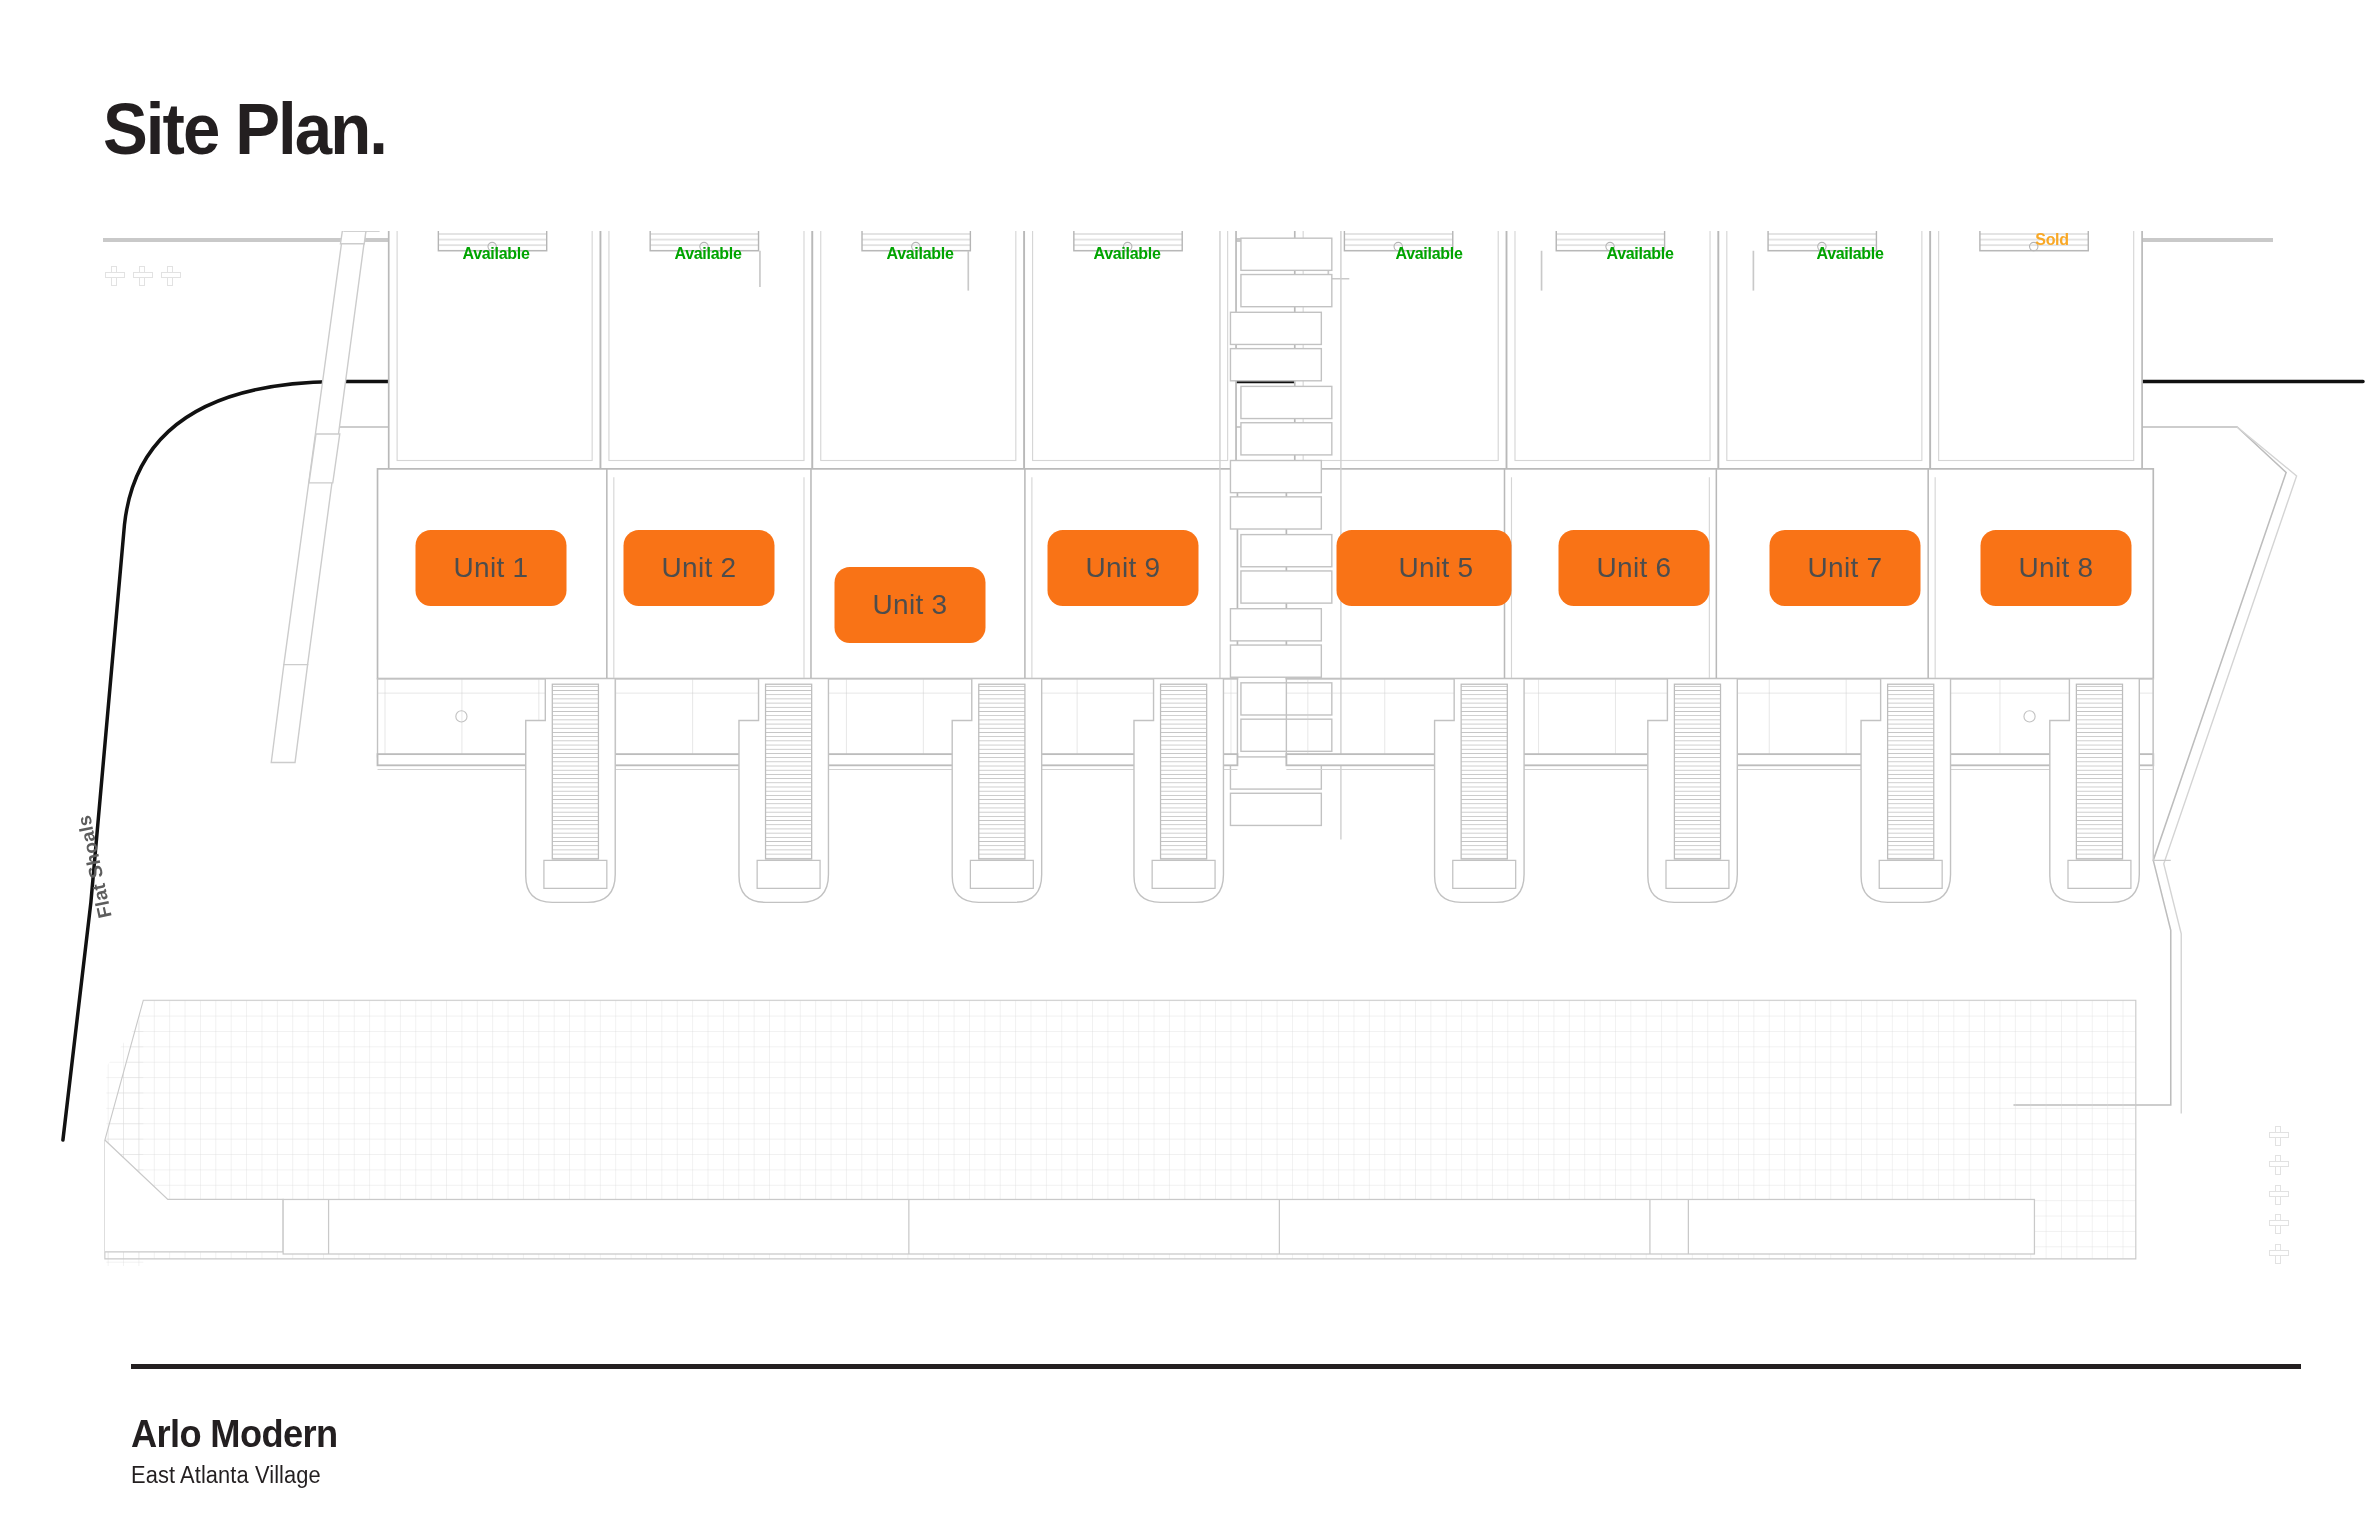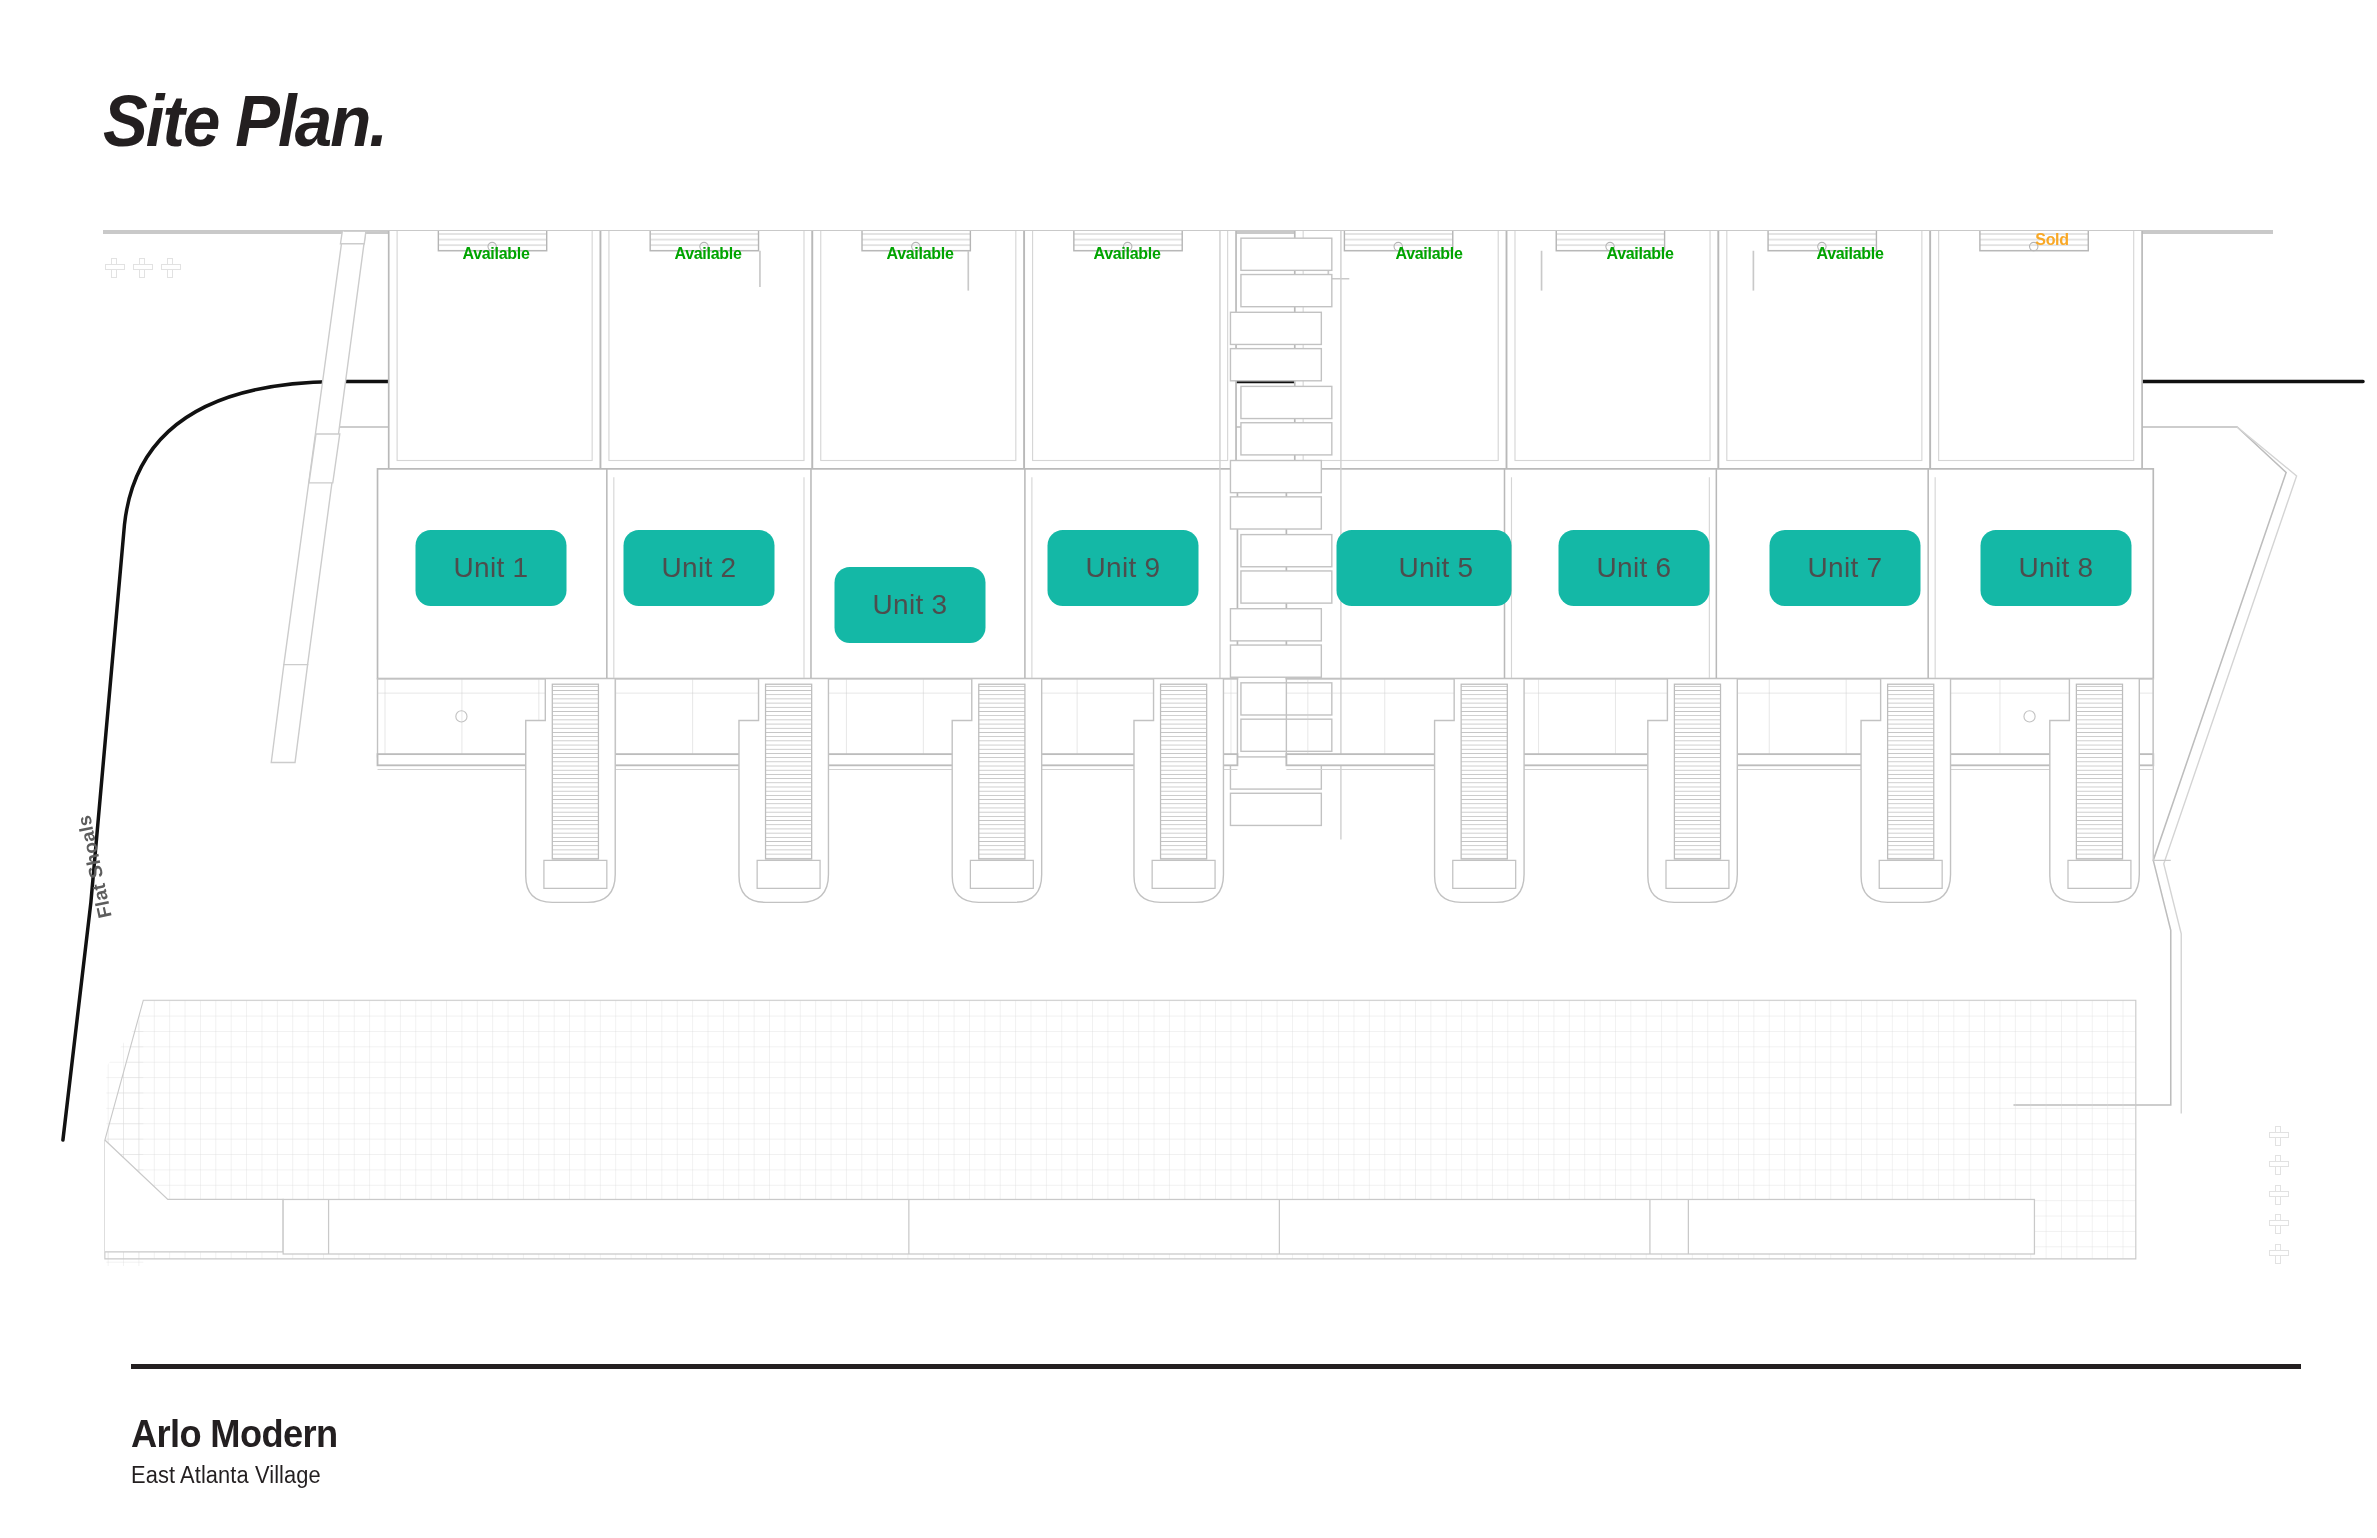--- a/index.html
+++ b/index.html
@@ -3,21 +3,21 @@
 <meta charset="utf-8">
 <style>
   html,body{margin:0;padding:0;background:#ffffff;}
   body{
     width:2377px;height:1538px;position:relative;overflow:hidden;
     font-family:"Liberation Sans", sans-serif;
     -webkit-font-smoothing:antialiased;
   }
 
   
-  #header{position:absolute;left:0;top:8px;width:2246px;height:231px;font-style:italic;}
+  #header{position:absolute;left:0;top:16px;width:2246px;height:231px;}
   #page-title{
     position:absolute;left:103px;top:76px;
     font-family:"Liberation Sans", sans-serif;
     font-size:73px;font-weight:bold;letter-spacing:-2.1px;
     color:#231f20;line-height:1;
     transform:scaleX(0.92);transform-origin:left top;
   }
   #brand-logo{position:absolute;right:103px;top:77px;width:259px;height:98px;}
   #house-icon{position:absolute;right:102px;top:0px;width:84px;height:50px;}
   #brand-name{
@@ -57,21 +57,21 @@
     position:absolute;text-align:center;
     font-size:16px;font-weight:bold;letter-spacing:-0.3px;
     white-space:nowrap;transform:translateX(-50%);
   }
   .status.available{color:#00a400;}
   .status.sold{color:#f9a825;}
 
   
   .unit-chip{
     position:absolute;
-    background:#14b8a6;border-radius:15.4px;
+    background:#f97316;border-radius:15.4px;
     display:flex;align-items:center;justify-content:center;
     font-size:28px;color:#4d4d4d;letter-spacing:0.3px;
     transform:translateX(-50%);
   }
 
   
   #footer{position:absolute;left:0;top:1322px;width:2377px;height:217px;margin-left:28px;}
   #footer-rule{
     position:absolute;left:103px;top:42px;width:2170px;height:4.9px;background:#231f20;
   }

